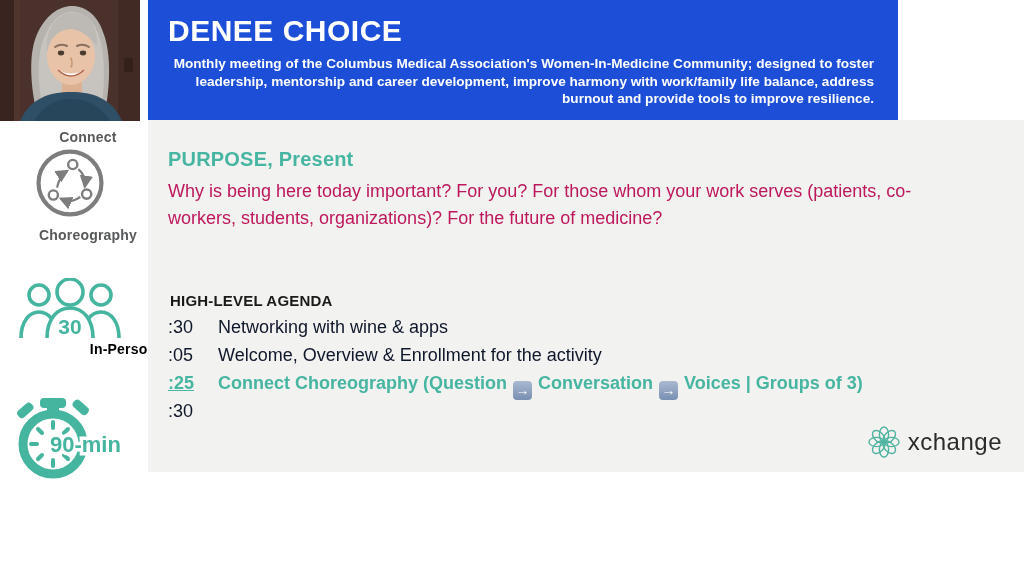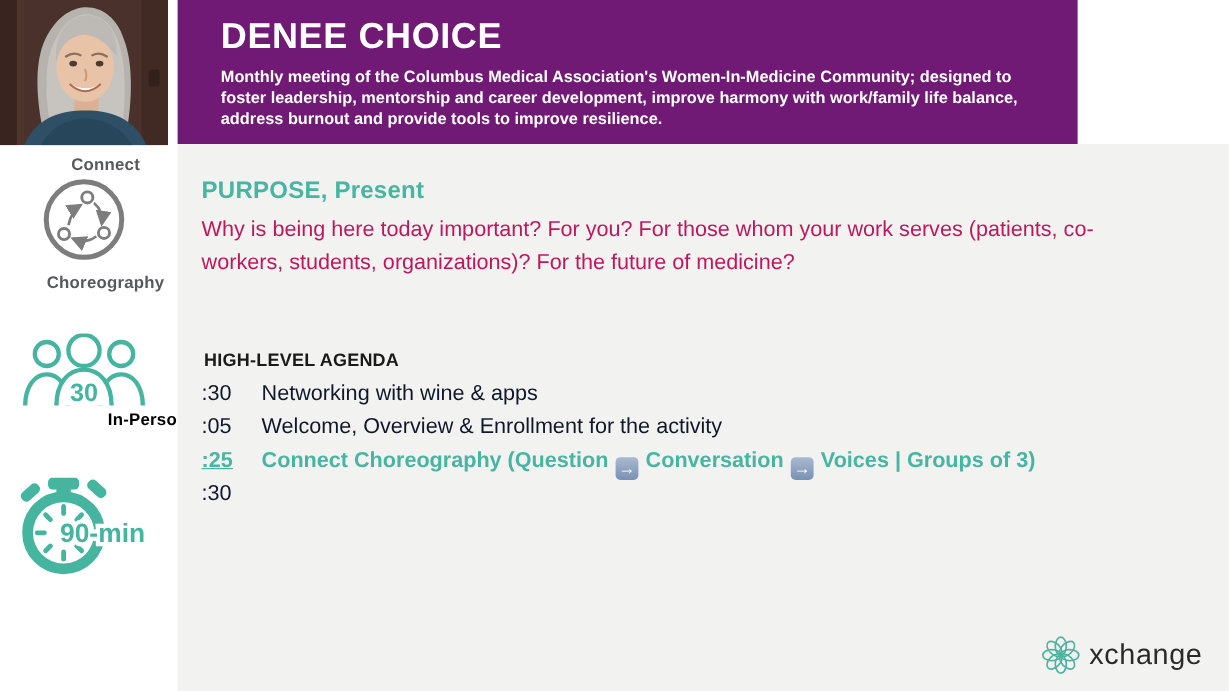--- a/index.html
+++ b/index.html
@@ -4,33 +4,34 @@
 <style>
   html,body{margin:0;padding:0;}
   body{
     width:1024px;height:576px;position:relative;overflow:hidden;
     background:#ffffff;
     font-family:"Liberation Sans","DejaVu Sans",sans-serif;
   }
   
   .header-band{
     position:absolute;left:148px;top:0;width:750px;height:120px;
-    background:#701a75;color:#ffffff;box-sizing:border-box;
-    padding:14px 24px 0 36px;
+    background:#1d4ed8;color:#ffffff;box-sizing:border-box;
+    padding:14px 24px 0 20px;
   }
   .header-title{
     font-size:30px;font-weight:800;letter-spacing:.5px;line-height:34px;
   }
   .header-desc{
     margin-top:7px;font-size:13.6px;font-weight:700;line-height:17.5px;
     max-width:838px;
+    text-align:right;
   }
   
   .content-area{
-    position:absolute;left:148px;top:120px;width:876px;height:456px;
+    position:absolute;left:148px;top:120px;width:876px;height:352px;
     background:#f2f2f0;
   }
   .purpose-heading{
     position:absolute;left:20px;top:28px;
     font-size:20px;font-weight:800;color:#46b5a1;letter-spacing:.2px;
   }
   .purpose-body{
     position:absolute;left:20px;top:58px;width:775px;
     font-size:18px;line-height:27px;color:#be185d;
   }

